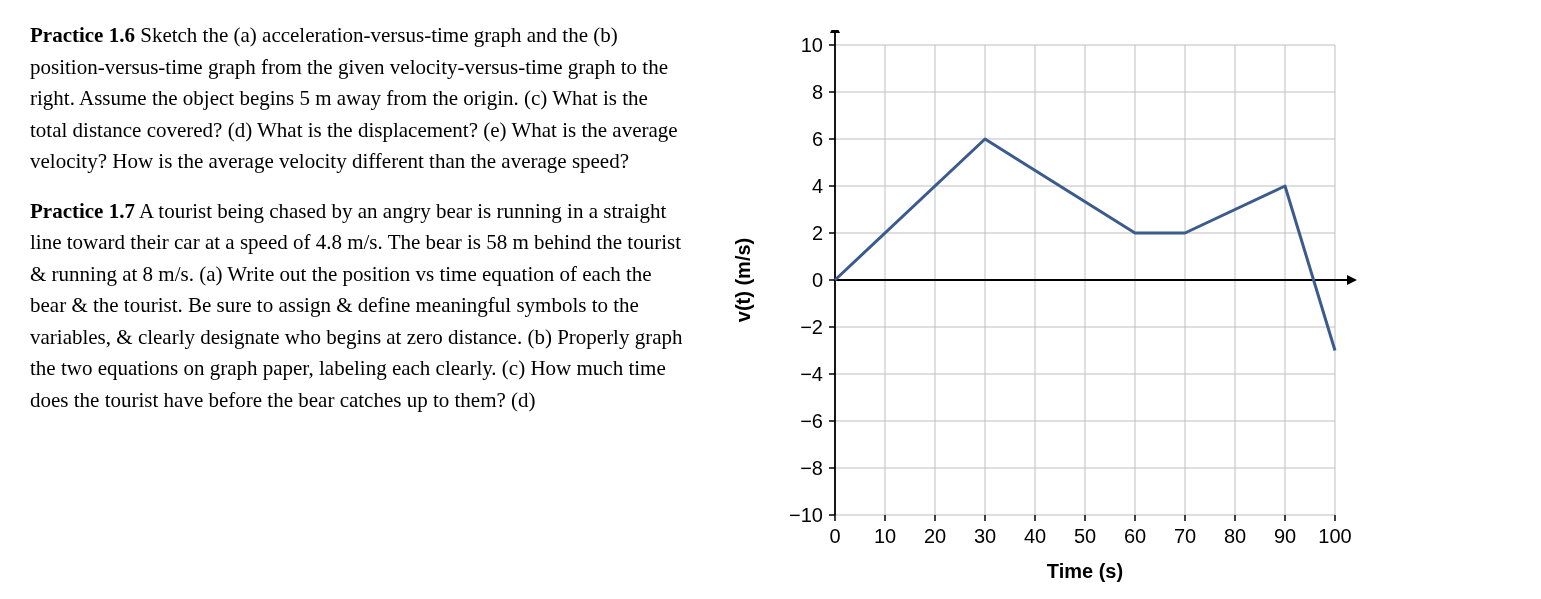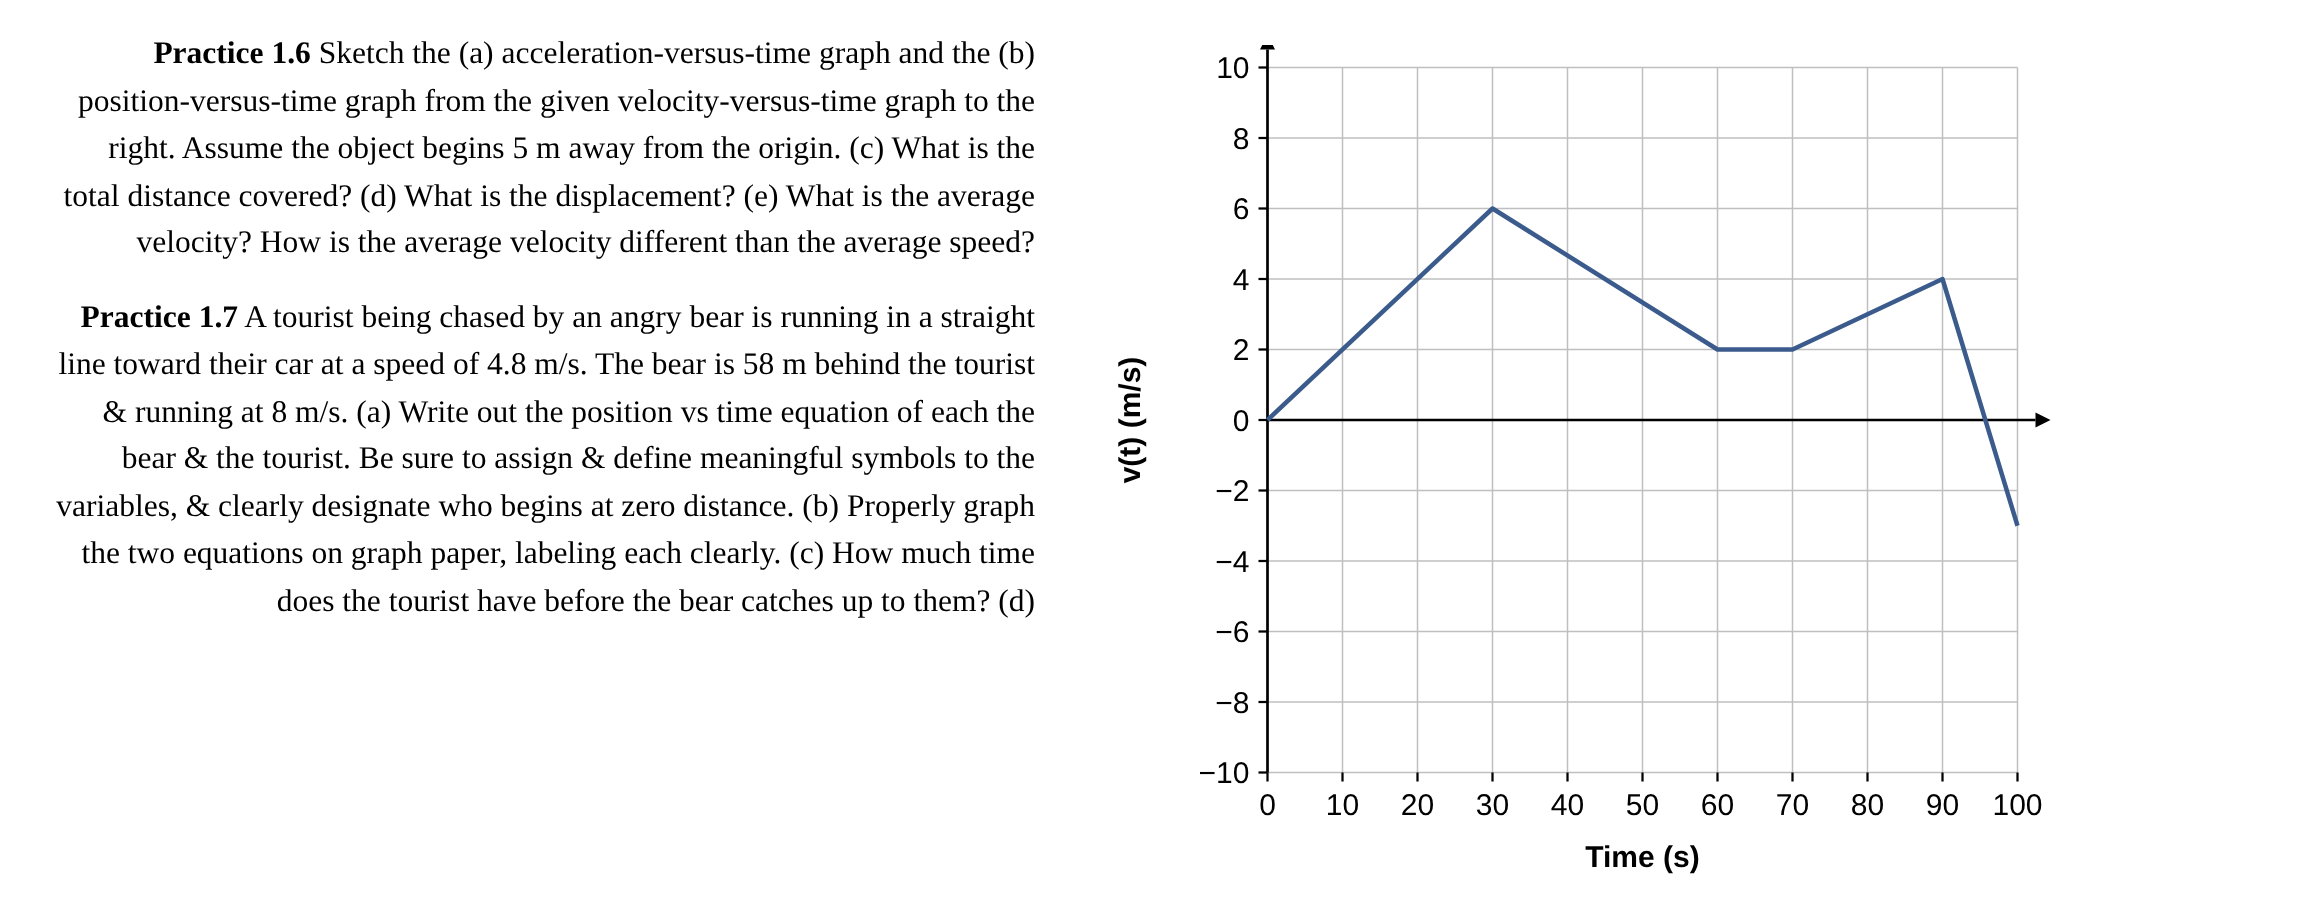--- a/index.html
+++ b/index.html
@@ -7,22 +7,21 @@
     font-family: Garamond, Georgia, 'Times New Roman', serif;
     font-size: 21px;
     line-height: 1.5;
     color: #000;
     background: #fff;
     padding: 20px 30px;
     width: 1541px;
   }
   .page {
     display: flex;
-    gap: 40px;
-    text-align: right;
+    gap: 30px;
   }
   .text-col {
     flex: 0 0 660px;
   }
   .chart-col {
     flex: 0 0 auto;
     padding-top: 10px;
   }
   p { margin-bottom: 18px; }
   .lead { font-weight: bold; }

